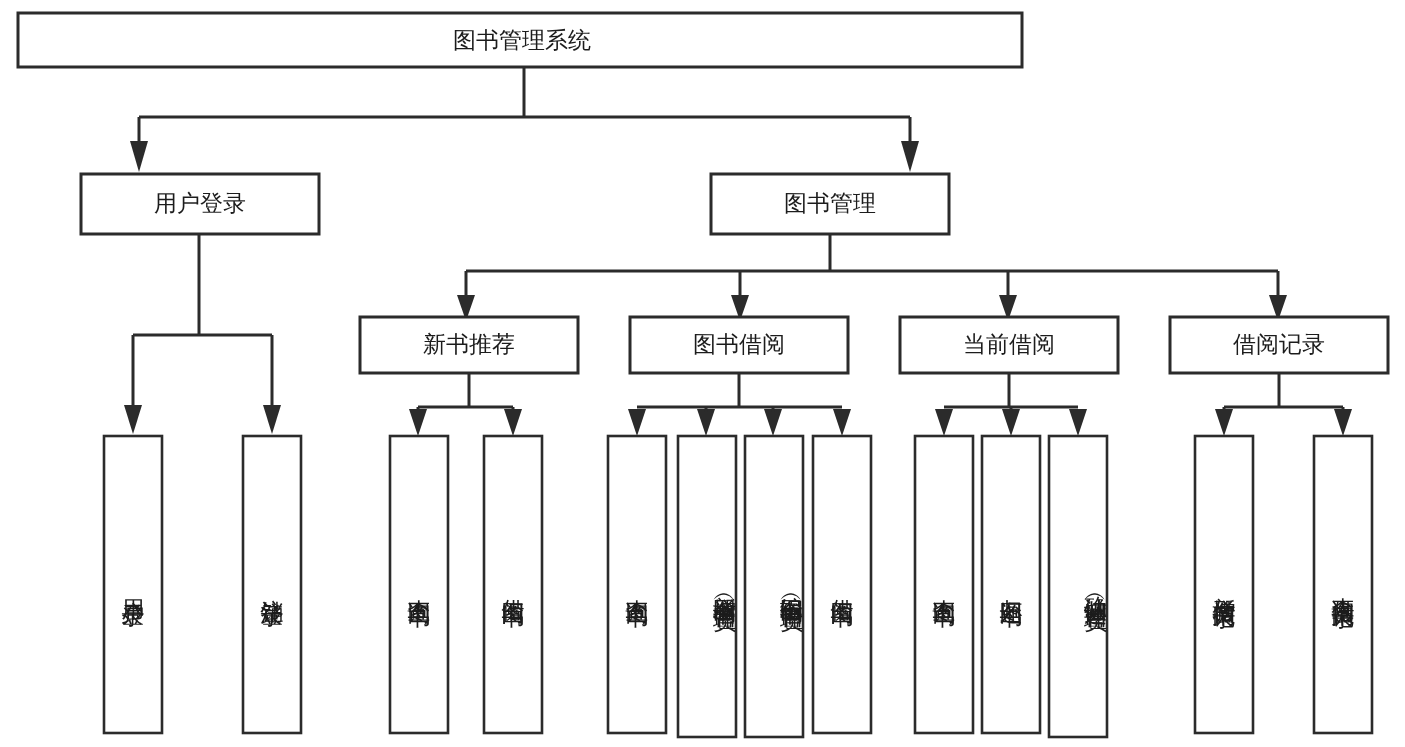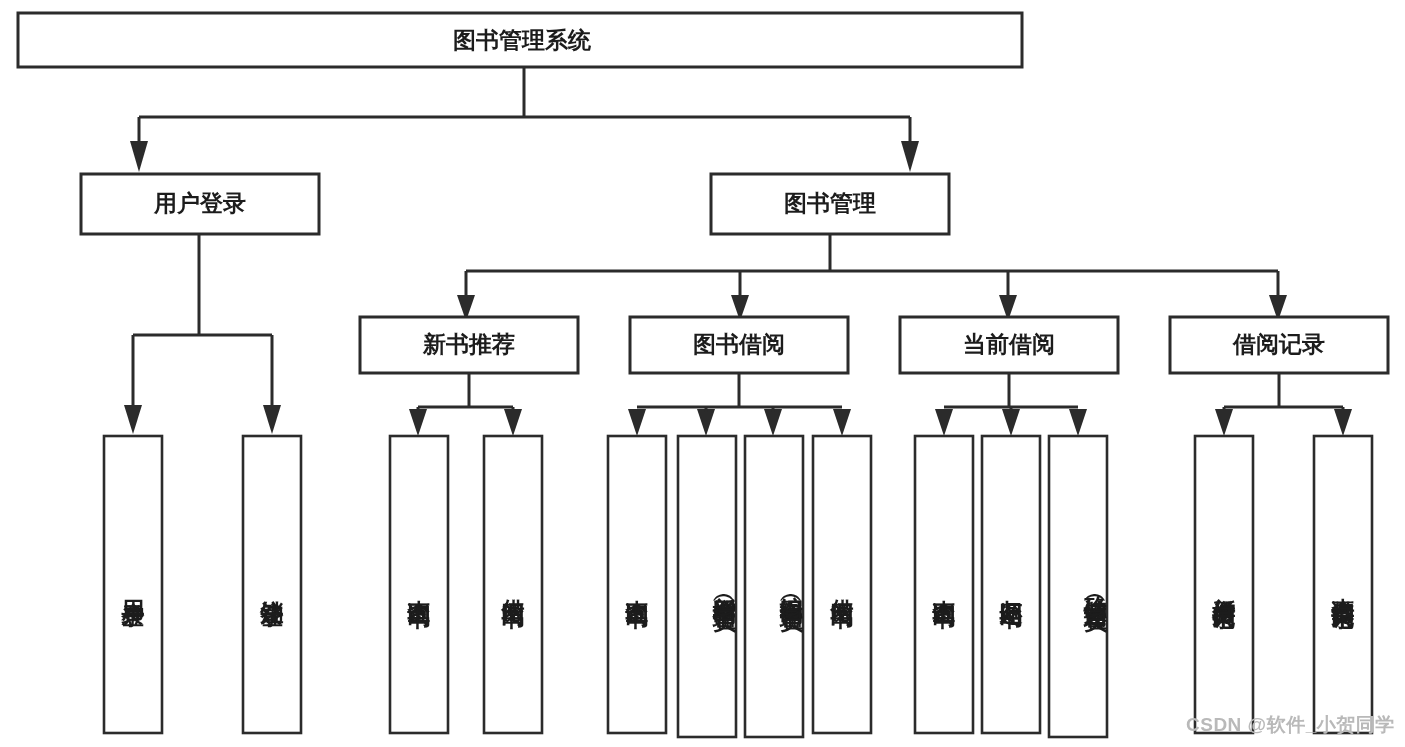--- a/index.html
+++ b/index.html
@@ -12,21 +12,20 @@
     height: 747px;
     font-family: "Liberation Sans", "DejaVu Sans", sans-serif;
     overflow: hidden;
     position: relative;
   }
   #diagram-root {
     position: relative;
     width: 1405px;
     height: 747px;
     background: #ffffff;
-    font-weight: bold;
   }
   svg#diagram-svg {
     position: absolute;
     left: 0;
     top: 0;
     width: 1405px;
     height: 747px;
     display: block;
   }
   .node-rect {
@@ -216,14 +215,13 @@
   <div class="node-label-v" style="left:745px; top:441px; width:58px; height:291px; display:flex; align-items:flex-start; justify-content:center;">编辑图书（管理员）</div>
   <div class="node-label-v" style="left:813px; top:436px; width:58px; height:297px; display:flex; align-items:center; justify-content:center;">借阅图书</div>
 
   <div class="node-label-v" style="left:915px; top:436px; width:58px; height:297px; display:flex; align-items:center; justify-content:center;">查询图书</div>
   <div class="node-label-v" style="left:982px; top:436px; width:58px; height:297px; display:flex; align-items:center; justify-content:center;">归还图书</div>
   <div class="node-label-v" style="left:1049px; top:441px; width:58px; height:291px; display:flex; align-items:flex-start; justify-content:center;">确认归还（管理员）</div>
 
   <div class="node-label-v" style="left:1195px; top:436px; width:58px; height:297px; display:flex; align-items:center; justify-content:center;">新增借阅记录</div>
   <div class="node-label-v" style="left:1314px; top:436px; width:58px; height:297px; display:flex; align-items:center; justify-content:center;">查询借阅记录</div>
 
-  <div class="watermark">CSDN @软件_小贺同学</div>
 </div>
 
 </body></html>

